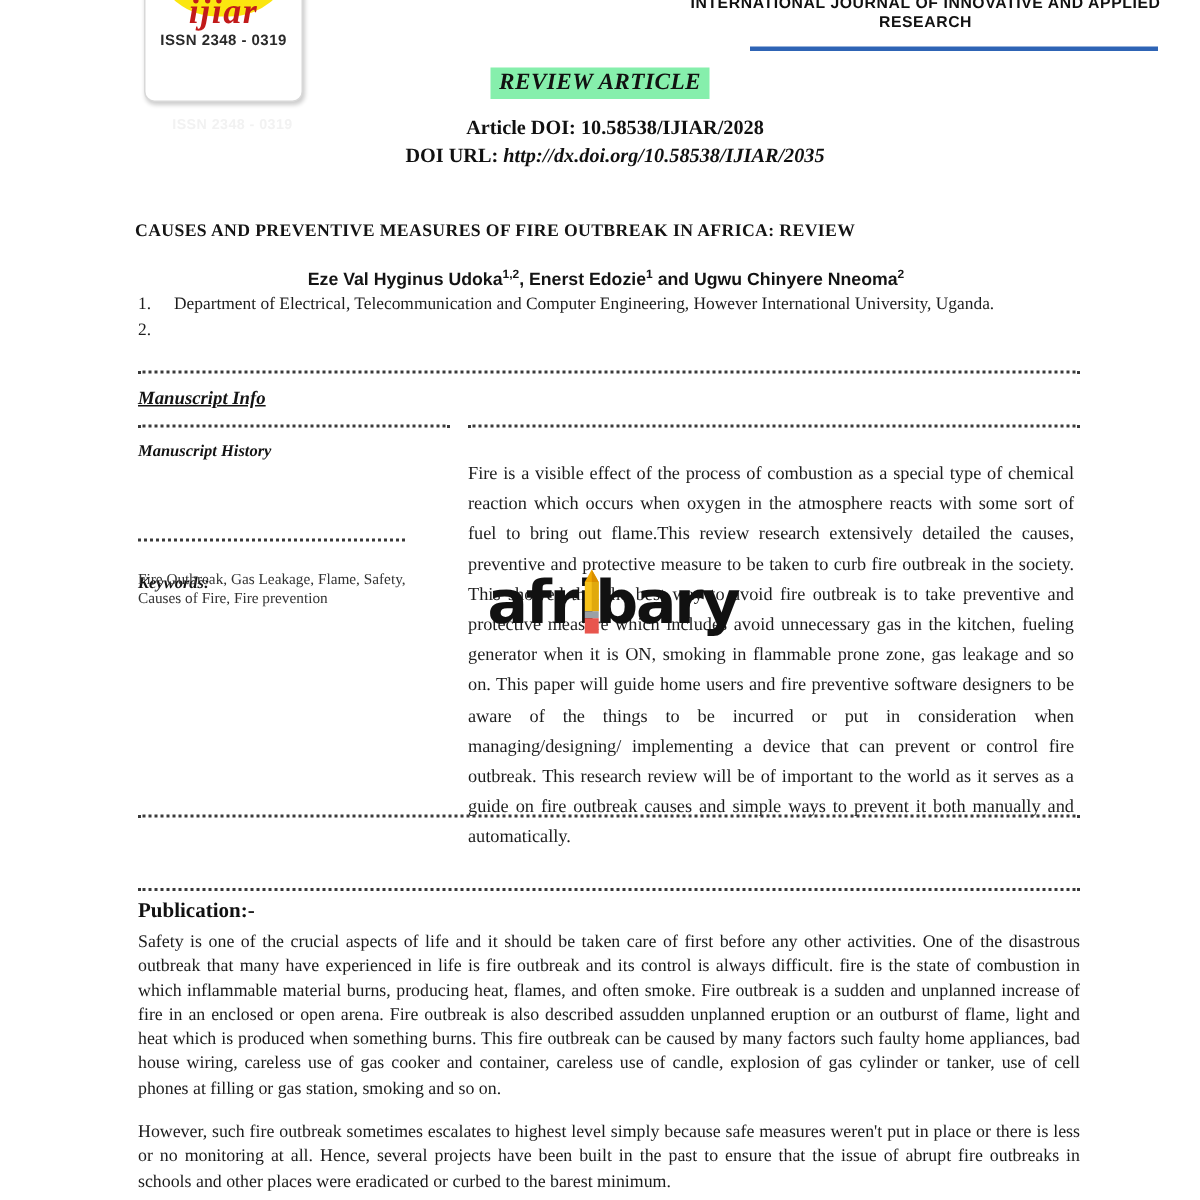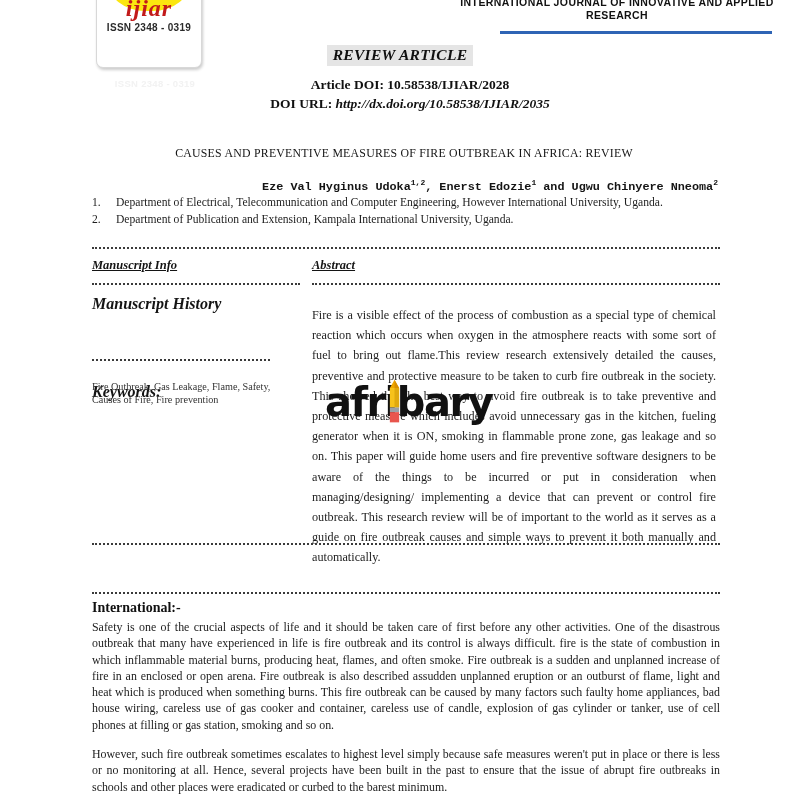--- a/index.html
+++ b/index.html
@@ -115,21 +115,21 @@
 
   
   .review-badge-wrap {
     position: absolute;
     left: 0; right: 0;
     top: 45px;
     text-align: center;
   }
   .review-badge {
     display: inline-block;
-    background: #e5e5e5;
+    background: #86efac;
     padding: 1px 6px 2px 6px;
     font-family: "Liberation Serif", serif;
     font-weight: bold;
     font-style: italic;
     font-size: 15.5px;
     letter-spacing: .3px;
     color: #111;
   }
 
   .doi-line {
@@ -148,34 +148,33 @@
     font-style: italic;
     font-weight: bold;
   }
 
   
   .paper-title {
     position: absolute;
     left: 90px;
     right: 82px;
     top: 146px;
-    text-align: center;
-    font-family: "Liberation Serif", serif;
-    font-weight: normal;
+    font-family: "Liberation Serif", serif;
+    font-weight: bold;
     font-size: 11.8px;
     letter-spacing: .25px;
     color: #141414;
   }
   .authors {
     position: absolute;
     left: 90px;
     right: 82px;
     top: 178px;
-    text-align: right;
-    font-family: Liberation Mono, monospace;
+    text-align: center;
+    font-family: Liberation Sans, sans-serif;
     font-weight: bold;
     font-size: 11.8px;
     color: #141414;
   }
   .authors sup { font-size: 8px; }
 
   .affil-list {
     position: absolute;
     left: 90px;
     right: 80px;
@@ -222,21 +221,21 @@
     font-weight: bold;
     font-style: italic;
     font-size: 12.5px;
     color: #141414;
     text-decoration: underline;
   }
   .sub-head {
     font-family: "Liberation Serif", serif;
     font-weight: bold;
     font-style: italic;
-    font-size: 16px;
+    font-size: 11px;
     color: #141414;
   }
   .hist-line {
     font-family: "Liberation Serif", serif;
     font-size: 11px;
     line-height: 14px;
     color: #262626;
   }
   .kw-body {
     font-family: "Liberation Serif", serif;
@@ -358,28 +357,26 @@
     <span id="authors-text">Eze Val Hyginus Udoka<sup>1,2</sup>, Enerst Edozie<sup>1</sup> and Ugwu Chinyere Nneoma<sup>2</sup></span>
   </div>
 
   <ul class="affil-list">
     <li class="affil-item">
       <span class="affil-num">1.</span>
       <span>Department of Electrical, Telecommunication and Computer Engineering, However International University, Uganda.</span>
     </li>
     <li class="affil-item">
       <span class="affil-num">2.</span>
-      <span>Department of Publication and Extension, Kampala International University, Uganda.</span>
     </li>
   </ul>
 
   <div class="dotted" style="left:92px; right:80px; top:247px;"></div>
 
   <div class="col-left col-head" style="top:258px;">Manuscript Info</div>
-  <div class="col-right col-head" style="top:258px;">Abstract</div>
 
   <div class="dotted" style="left:92px; width:208px; top:283px;"></div>
   <div class="dotted" style="left:312px; right:80px; top:283px;"></div>
 
   <div class="col-left sub-head" style="top:295px;">Manuscript History</div>
 
   <div class="dotted" style="left:92px; width:178px; top:359px;"></div>
 
   <div class="col-left sub-head" style="top:383px;">Keywords:</div>
   <div class="col-left kw-body" style="top:381px; width:190px;">Fire Outbreak, Gas Leakage, Flame, Safety, Causes of Fire, Fire prevention</div>
@@ -396,20 +393,20 @@
       <rect x="2" y="30" width="10" height="5" fill="#9aa0a6"></rect>
       <rect x="2" y="35" width="10" height="11" fill="#e8554d"></rect>
     </svg>
   </div>
 
   <div class="dotted" style="left:92px; right:80px; top:543px;"></div>
 
 
   <div class="dotted" style="left:92px; right:80px; top:592px;"></div>
 
-  <div class="intro-head">International:-</div>
+  <div class="intro-head">Publication:-</div>
 
   <div class="intro-body">
     <p>Safety is one of the crucial aspects of life and it should be taken care of first before any other activities. One of the disastrous outbreak that many have experienced in life is fire outbreak and its control is always difficult.  fire is the state of combustion in which inflammable material burns, producing heat, flames, and often smoke. Fire outbreak is a sudden and unplanned increase of fire in an enclosed or open arena. Fire outbreak is also described assudden unplanned eruption or an outburst of flame, light and heat which is produced when something burns. This fire outbreak can be caused by many factors such faulty home appliances, bad house wiring, careless use of gas cooker and container, careless use of candle, explosion of gas cylinder or tanker, use of cell phones at filling or gas station, smoking and so on.</p>
     <p>However, such fire outbreak sometimes escalates to highest level simply because safe measures weren't put in place or there is less or no monitoring at all. Hence, several projects have been built in the past to ensure that the issue of abrupt fire outbreaks in schools and other places were eradicated or curbed to the barest minimum.</p>
   </div>
 
 </div>
 
 </body></html>

